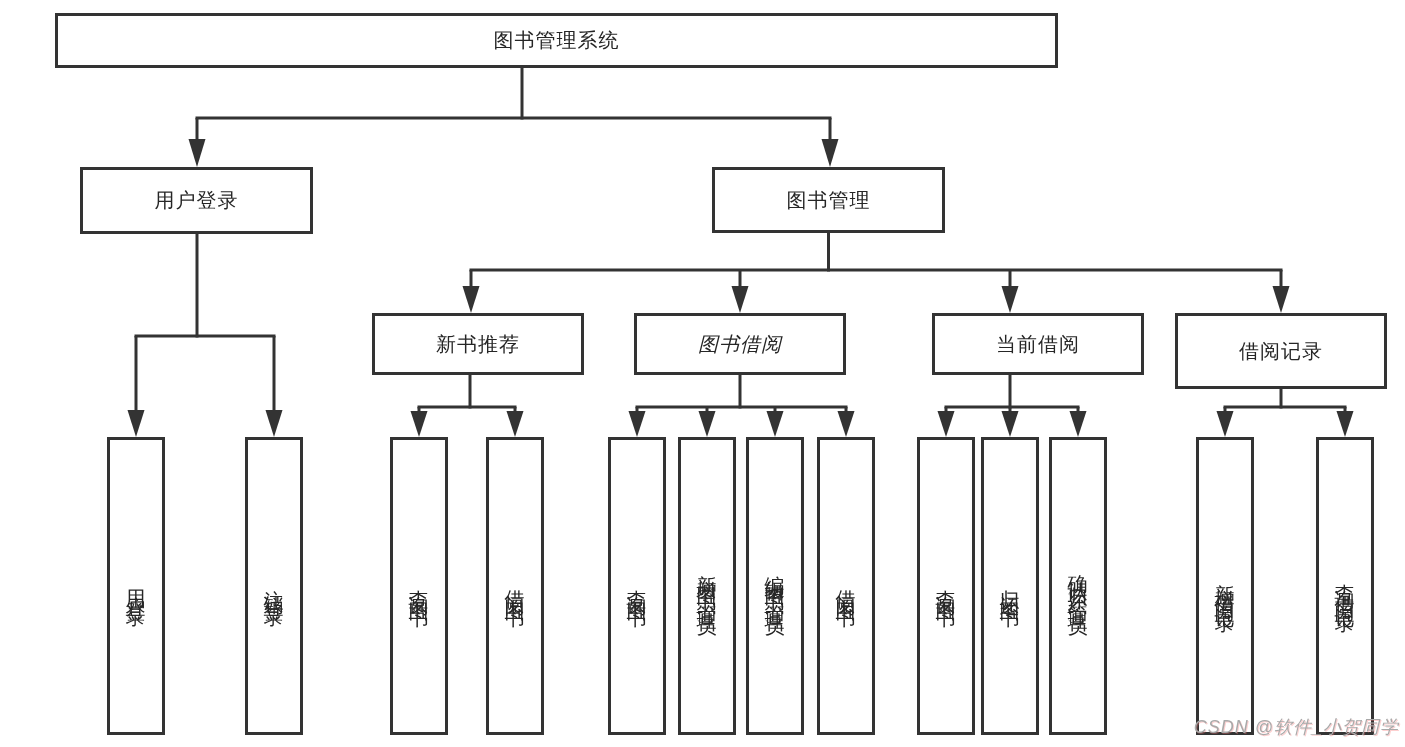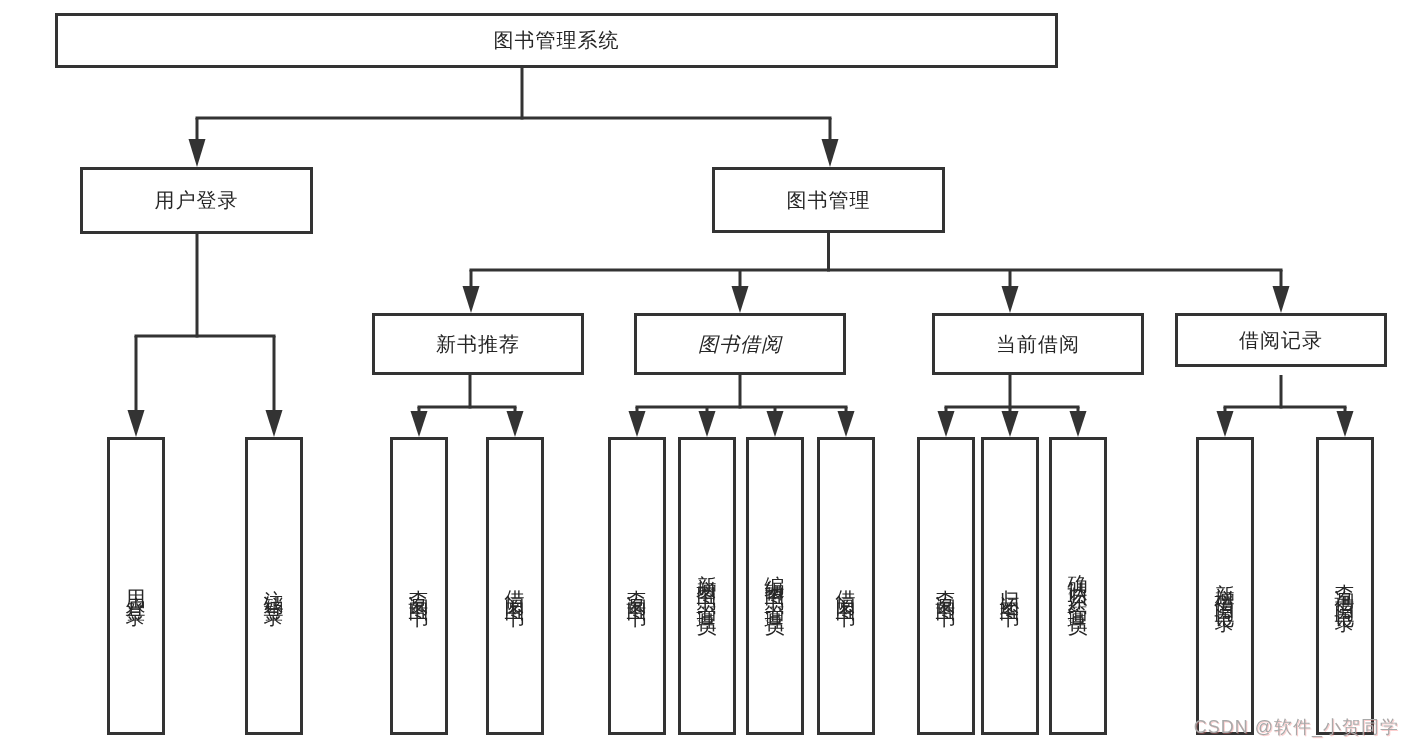--- a/index.html
+++ b/index.html
@@ -37,20 +37,21 @@
     line-height:1;
   }
   .watermark{
     position:absolute;
     right:6px;bottom:8px;
     z-index:3;
     font-size:18px;
     color:var(--wm);
     letter-spacing:1px;
     text-shadow:1px 1px 0 rgba(250,120,120,0.35);
+    font-style:italic;
   }
 </style>
 </head>
 <body>
 
 <div class="canvas">
 
   <svg class="connectors" width="1405" height="747" viewBox="0 0 1405 747">
     <g stroke="#333333" stroke-width="3" fill="none">
 
@@ -125,21 +126,21 @@
   </svg>
 
   <div class="node" style="left:21px;top:13px;width:1003px;height:55px;margin-left:34px;">图书管理系统</div>
 
   <div class="node" style="left:80px;top:167px;width:233px;height:67px;">用户登录</div>
   <div class="node" style="left:712px;top:167px;width:233px;height:66px;">图书管理</div>
 
   <div class="node" style="left:360px;top:313px;width:212px;height:62px;margin-left:12px;">新书推荐</div>
   <div class="node" style="left:634px;top:313px;width:212px;height:62px;font-style:italic;">图书借阅</div>
   <div class="node" style="left:904px;top:313px;width:212px;height:62px;margin-left:28px;">当前借阅</div>
-  <div class="node" style="left:1175px;top:313px;width:212px;height:54px;text-align:center;">借阅记录</div>
+  <div class="node" style="left:1175px;top:313px;width:212px;height:76px;text-align:center;">借阅记录</div>
 
   <div class="node vert" style="left:107px;top:437px;width:58px;height:298px;">用户登录</div>
   <div class="node vert" style="left:245px;top:437px;width:58px;height:298px;">注销登录</div>
 
   <div class="node vert" style="left:390px;top:437px;width:58px;height:298px;">查询图书</div>
   <div class="node vert" style="left:486px;top:437px;width:58px;height:298px;">借阅图书</div>
 
   <div class="node vert" style="left:608px;top:437px;width:58px;height:298px;">查询图书</div>
   <div class="node vert" style="left:678px;top:437px;width:58px;height:298px;">新增图书（管理员）</div>
   <div class="node vert" style="left:746px;top:437px;width:58px;height:298px;">编辑图书（管理员）</div>

